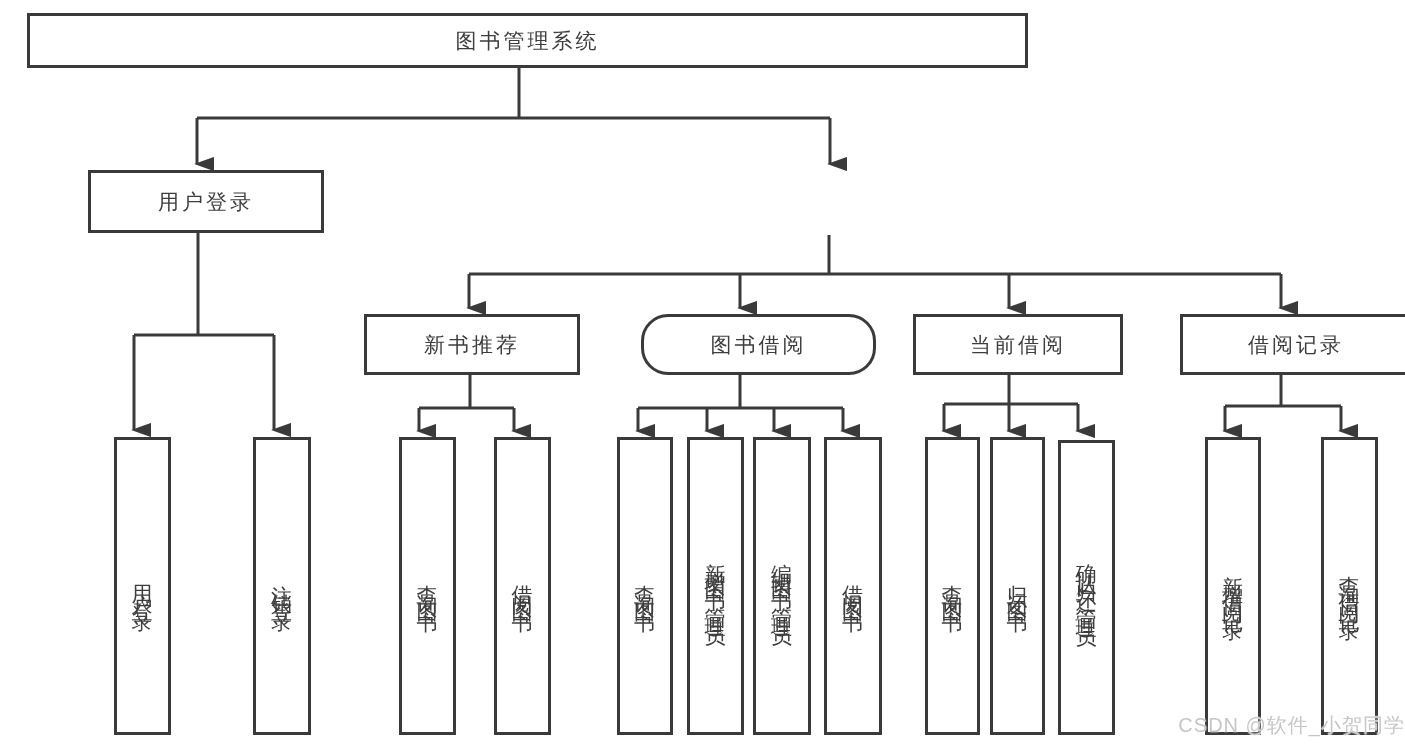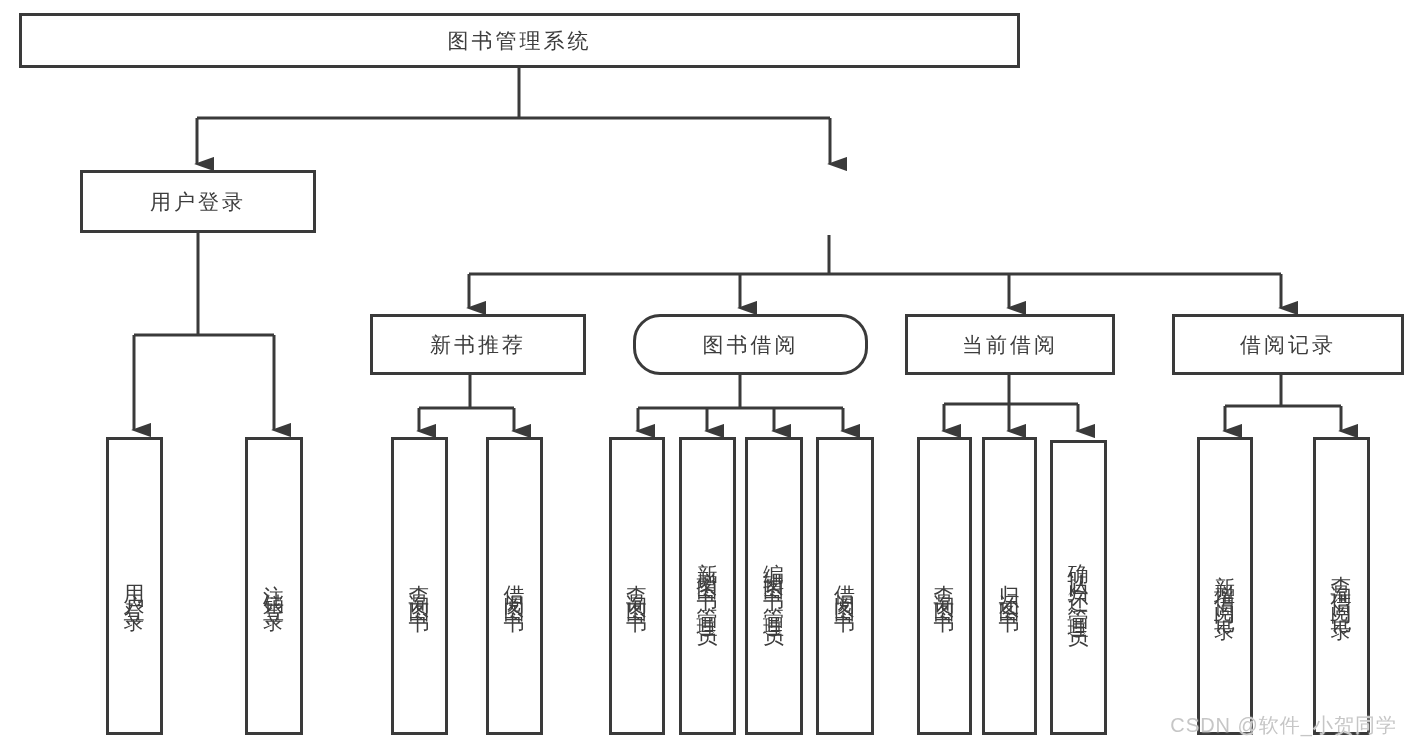--- a/index.html
+++ b/index.html
@@ -12,33 +12,34 @@
   }
   .connectors{position:absolute;left:0;top:0;z-index:1;}
   .box{
     position:absolute;
     box-sizing:border-box;
     background:#ffffff;
     border:3px solid #3a3a3a;
     display:flex;align-items:center;justify-content:center;
     color:#3d3d3d;
     z-index:2;
+    margin-left:8px;
   }
   .hbox{font-size:21px;letter-spacing:3px;white-space:nowrap;}
   .leaf{
     writing-mode:vertical-rl;
     text-orientation:upright;
     font-size:21px;
     letter-spacing:9px;
     line-height:1;
     text-align:center;
   }
   .watermark{
     position:absolute;
-    right:8px;bottom:8px;
+    right:0;bottom:8px;
     font-size:20px;
     color:#c6c6c6;
     text-shadow:0 0 2px #ffffff,0 0 1px #ffffff;
     letter-spacing:1px;
     z-index:3;
     white-space:nowrap;
   }
 </style>
 </head>
 <body>
@@ -85,21 +86,21 @@
       <path d="M1281 375 V406 M1225 406 H1341"></path>
       <path d="M1225 406 V431" marker-end="url(#arr)"></path>
       <path d="M1341 406 V431" marker-end="url(#arr)"></path>
     </g>
   </svg>
 
   <div class="box hbox" style="left:19px;top:13px;width:1001px;height:55px;">图书管理系统</div>
 
   <div class="box hbox" style="left:80px;top:170px;width:236px;height:63px;">用户登录</div>
 
-  <div class="box hbox" style="left:370px;top:314px;width:216px;height:61px;">新书推荐</div>
+  <div class="box hbox" style="left:356px;top:314px;width:216px;height:61px;">新书推荐</div>
   <div class="box hbox" style="left:633px;top:314px;width:235px;height:61px;border-radius:27px;">图书借阅</div>
   <div class="box hbox" style="left:905px;top:314px;width:210px;height:61px;font-family:Liberation Serif, serif;">当前借阅</div>
   <div class="box hbox" style="left:1172px;top:314px;width:232px;height:61px;">借阅记录</div>
 
   <div class="box leaf" style="left:106px;top:437px;width:57px;height:298px;">用户登录</div>
   <div class="box leaf" style="left:245px;top:437px;width:58px;height:298px;">注销登录</div>
 
   <div class="box leaf" style="left:391px;top:437px;width:57px;height:298px;">查询图书</div>
   <div class="box leaf" style="left:486px;top:437px;width:57px;height:298px;">借阅图书</div>
 

